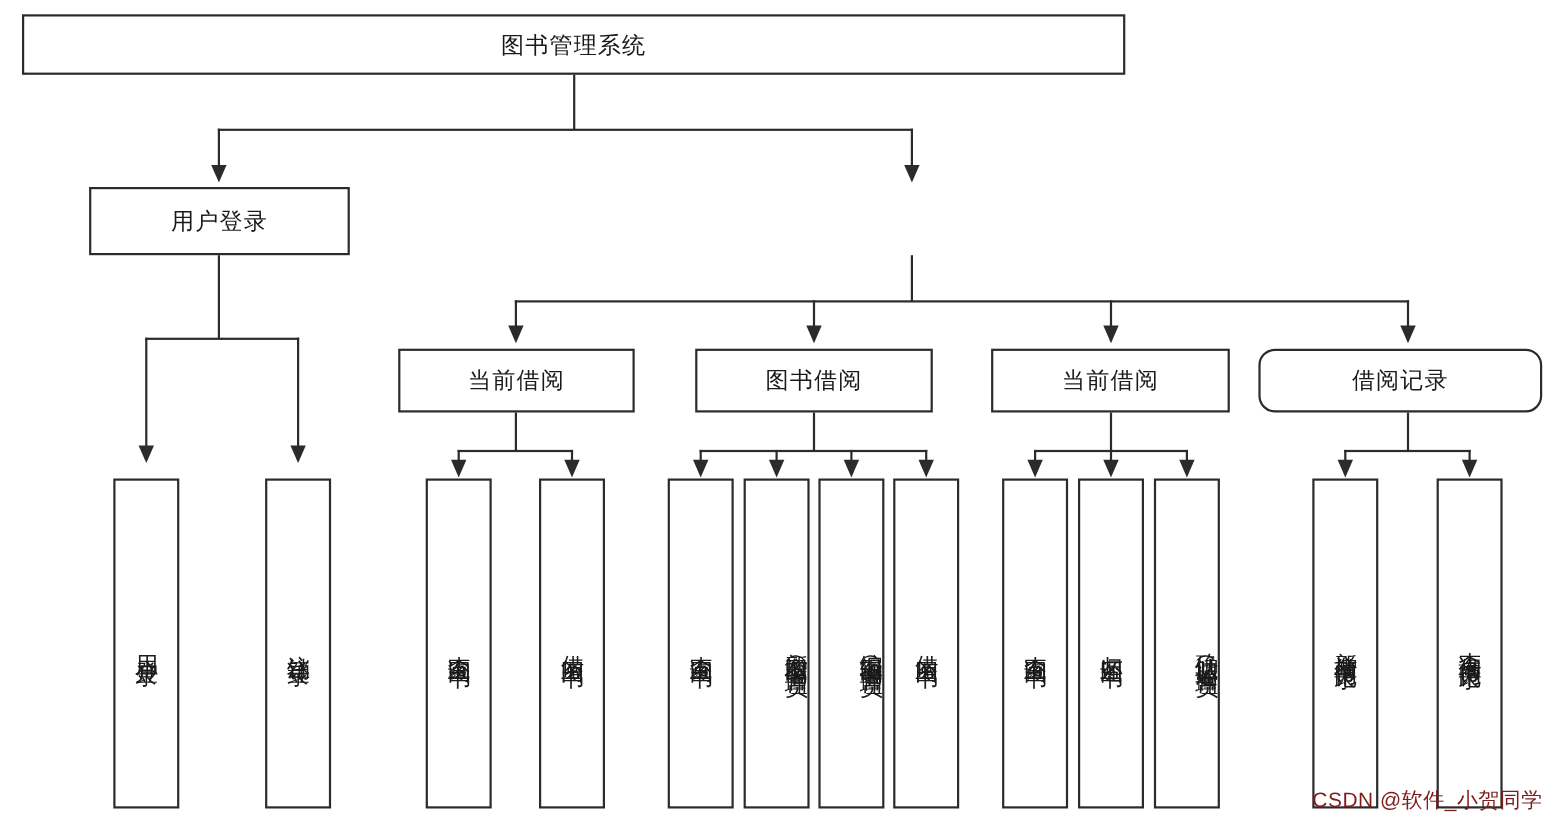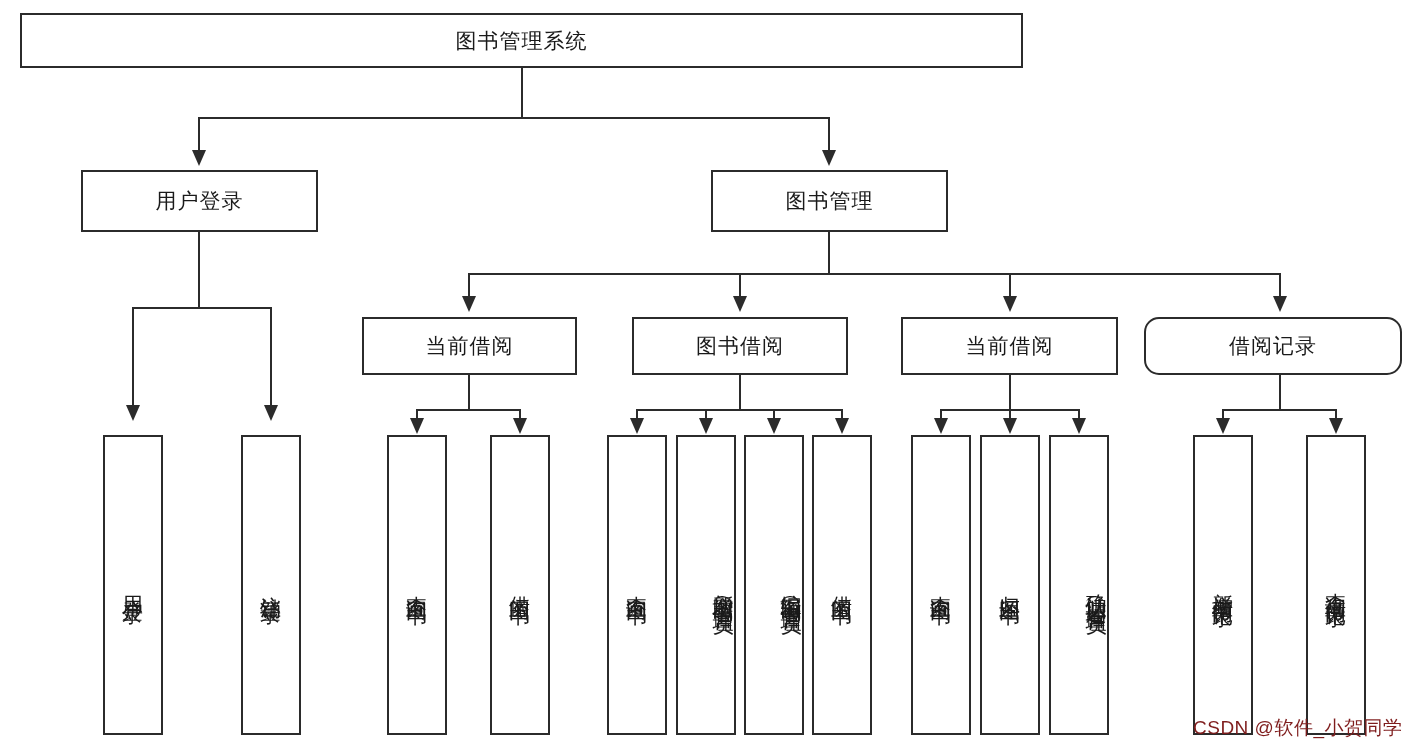--- a/index.html
+++ b/index.html
@@ -82,23 +82,20 @@
   <div class="conn hline" style="left:198px; top:117px; width:632px; height:2px;"></div>
 
   <div class="conn vline" style="left:198px; top:117px; width:2px; height:35px;"></div>
   <div class="arrow" style="left:192px; top:150px;"></div>
   <div class="conn vline" style="left:828px; top:117px; width:2px; height:35px;"></div>
   <div class="arrow" style="left:822px; top:150px;"></div>
 
   <div class="node horiz" style="left:81px; top:170px; width:237px; height:62px;">
     <span>用户登录</span>
   </div>
-  <div class="node horiz" style="left:711px; top:170px; width:237px; height:62px;">
-    <span>图书管理</span>
-  </div>
 
   <div class="conn vline" style="left:198px; top:232px; width:2px; height:76px;"></div>
   <div class="conn hline" style="left:132px; top:307px; width:140px; height:2px;"></div>
   <div class="conn vline" style="left:132px; top:307px; width:2px; height:100px;"></div>
   <div class="arrow" style="left:126px; top:405px;"></div>
   <div class="conn vline" style="left:270px; top:307px; width:2px; height:100px;"></div>
   <div class="arrow" style="left:264px; top:405px;"></div>
 
   <div class="conn vline" style="left:828px; top:232px; width:2px; height:42px;"></div>
   <div class="conn hline" style="left:468px; top:273px; width:813px; height:2px;"></div>

